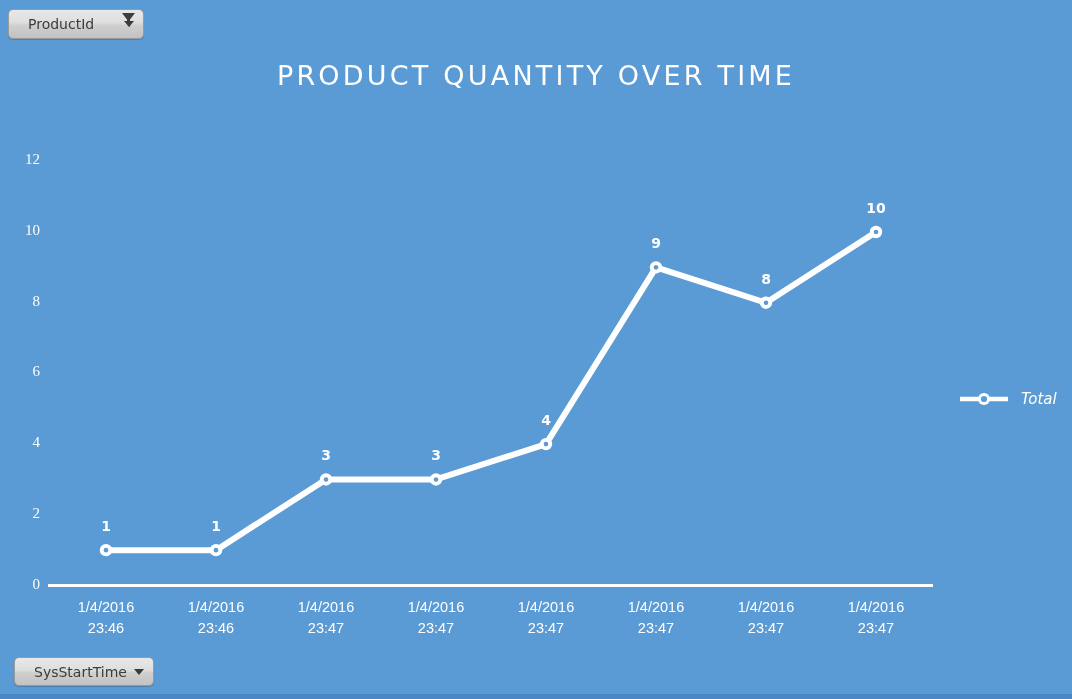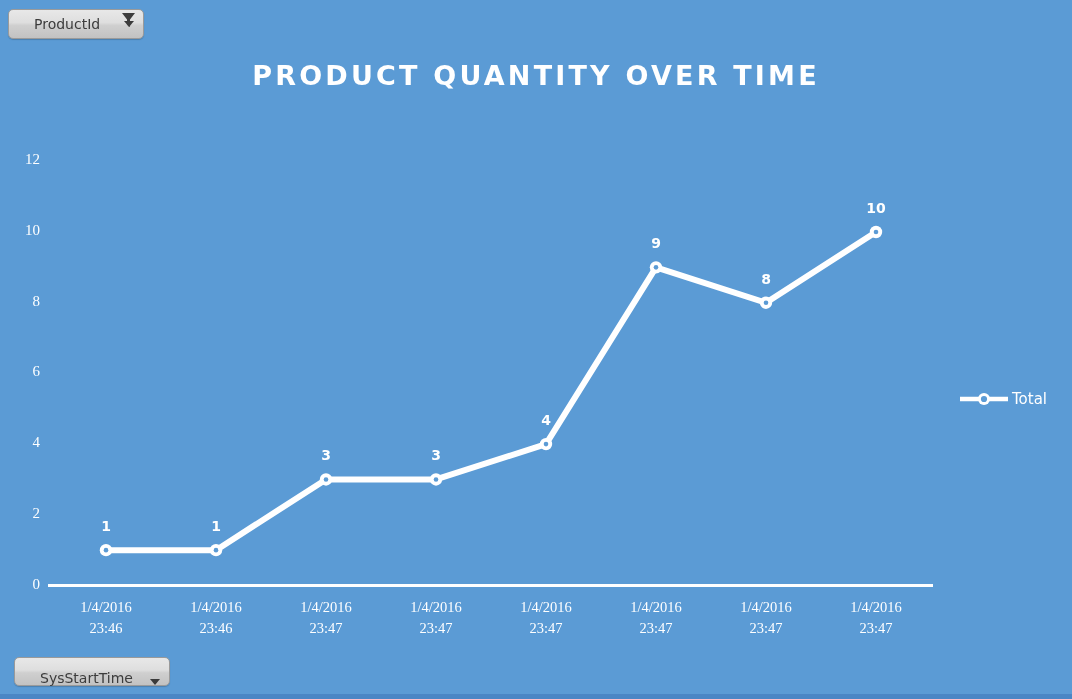--- a/index.html
+++ b/index.html
@@ -41,43 +41,42 @@
     color: #3a3a3a;
     font-family: "DejaVu Sans", sans-serif;
     font-size: 14px;
     line-height: 1;
     display: flex;
     align-items: center;
     box-shadow: 0 1px 1px rgba(0,0,0,0.18);
     white-space: nowrap;
   }
   .fieldbtn .label {
-    padding-left: 25px;
+    padding-left: 19px;
     color: #3c3c3c;
   }
   .fieldbtn .spacer { flex: 1 1 auto; }
 
   #btn-productid {
     left: 8px;
     top: 9px;
     width: 136px;
     height: 30px;
   }
   #btn-productquantity {
     left: 16px;
     top: 54px;
     width: 146px;
     height: 31px;
   }
   #btn-sysstarttime {
     left: 14px;
     top: 657px;
-    width: 156px;
+    width: 140px;
     height: 29px;
-    align-items: flex-end;
   }
 
   .caret {
     width: 0; height: 0;
     border-left: 5px solid transparent;
     border-right: 5px solid transparent;
     border-top: 6px solid #3a3a3a;
     margin-right: 9px;
   }
   .filter-glyph {
@@ -90,21 +89,21 @@
 
   
   #chart-title {
     position: absolute;
     left: 0;
     top: 60px;
     width: 1072px;
     text-align: center;
     color: #ffffff;
     font-size: 27px;
-    font-weight: bold;
+    font-weight: normal;
     letter-spacing: 3.2px;
     font-family: "DejaVu Sans", sans-serif;
   }
 
   
   #plot {
     position: absolute;
     left: 0;
     top: 0;
     width: 1072px;
@@ -118,21 +117,21 @@
     width: 32px;
     font-family: Liberation Serif, serif;
   }
   .xtick {
     position: absolute;
     color: #ffffff;
     font-size: 14.5px;
     text-align: center;
     width: 120px;
     line-height: 21px;
-    font-family: Liberation Serif, serif;
+    font-family: Liberation Sans, sans-serif;
   }
   .dlabel {
     position: absolute;
     color: #ffffff;
     font-size: 14px;
     font-weight: bold;
     text-align: center;
     width: 40px;
     font-family: "DejaVu Sans", sans-serif;
   }
@@ -142,22 +141,23 @@
     position: absolute;
     left: 958px;
     top: 388px;
     height: 22px;
     display: flex;
     align-items: center;
   }
   #legend .legend-text {
     color: #ffffff;
     font-size: 15px;
-    margin-left: 2px;
-    font-family: "DejaVu Sans", sans-serif;
+    margin-left: 11px;
+    font-family: "DejaVu Sans", sans-serif;
+    font-style: italic;
   }
 </style>
 </head>
 <body>
 
 <div id="root">
 
   <div class="fieldbtn" id="btn-productid">
     <span class="label">ProductId</span>
     <span class="spacer"></span>

